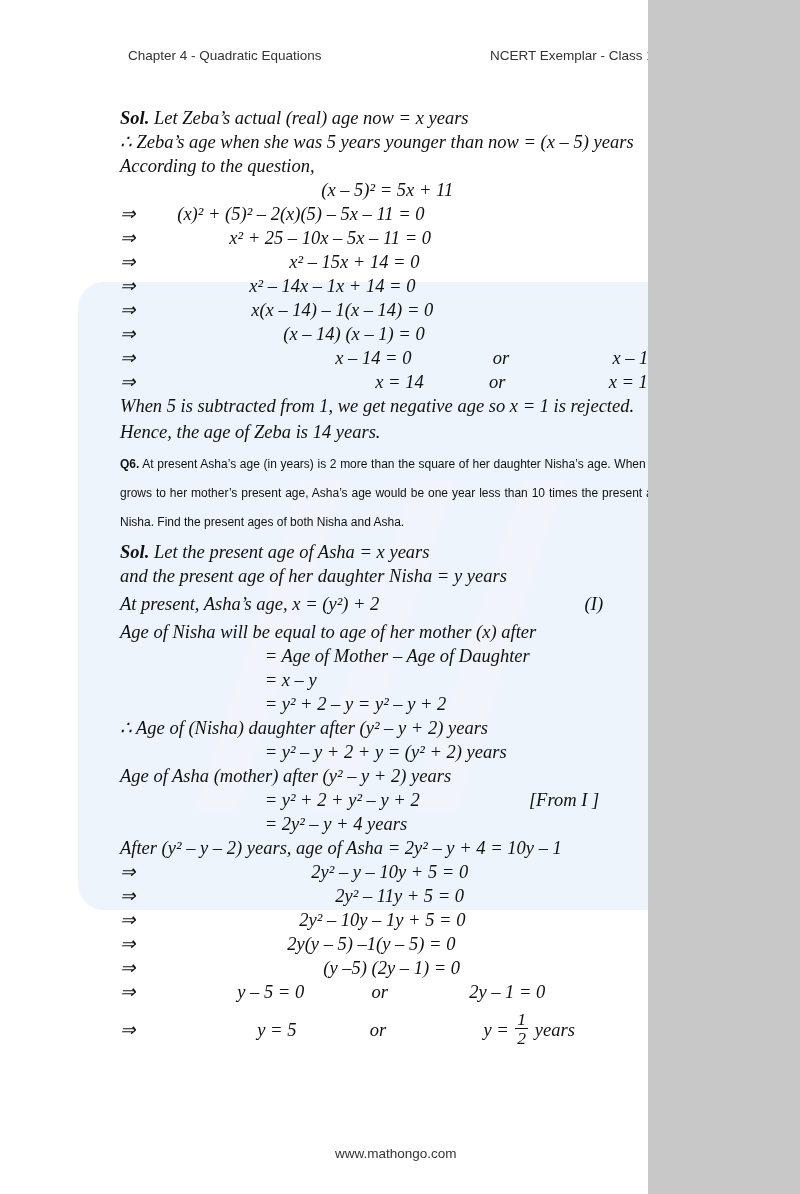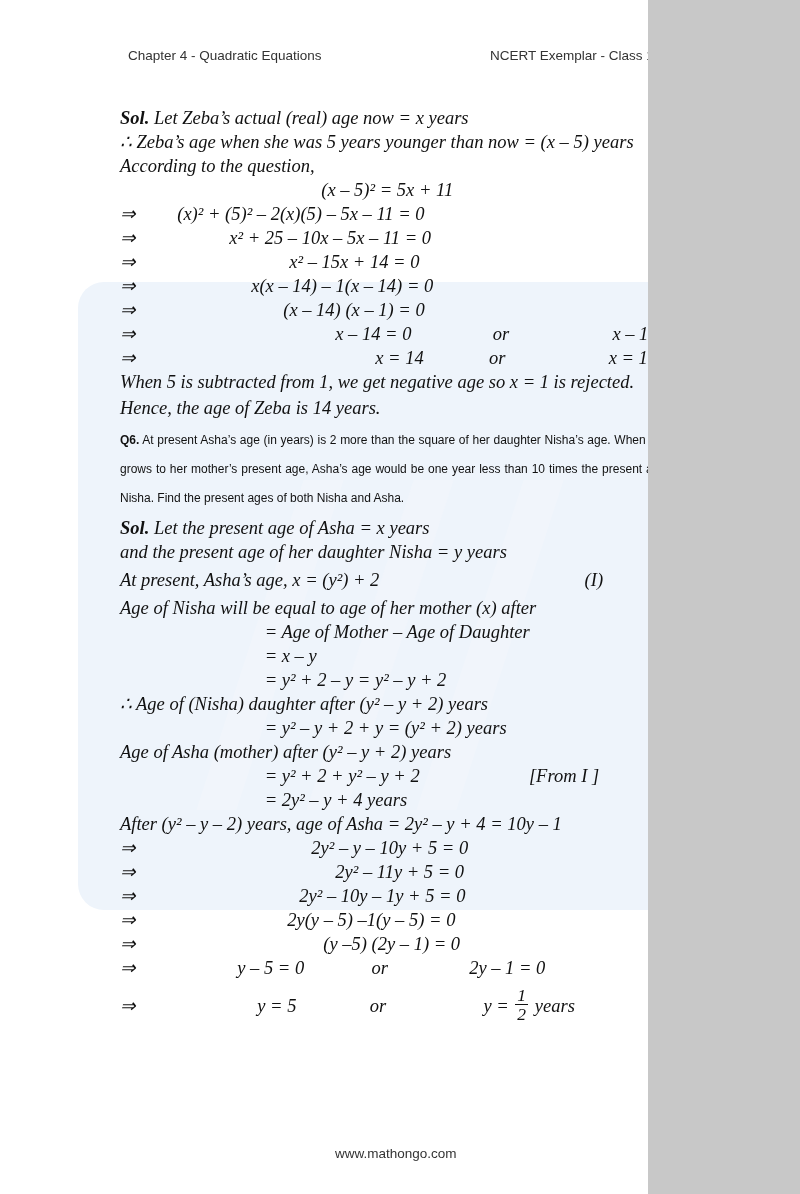--- a/index.html
+++ b/index.html
@@ -166,20 +166,25 @@
     </div>
     <div class="ln">
       <span class="arrow">⇒</span>
       <span style="display:inline-block;width:58px;"></span>
       <span>x² + 25 – 10x – 5x – 11 = 0</span>
     </div>
     <div class="ln">
       <span class="arrow">⇒</span>
       <span style="display:inline-block;width:118px;"></span>
       <span>x² – 15x + 14 = 0</span>
+    </div>
+    <div class="ln">
+      <span class="arrow">⇒</span>
+      <span style="display:inline-block;width:78px;"></span>
+      <span>x² – 14x – 1x + 14 = 0</span>
     </div>
     <div class="ln">
       <span class="arrow">⇒</span>
       <span style="display:inline-block;width:80px;"></span>
       <span>x(x – 14) – 1(x – 14) = 0</span>
     </div>
     <div class="ln">
       <span class="arrow">⇒</span>
       <span style="display:inline-block;width:112px;"></span>
       <span>(x – 14) (x – 1) = 0</span>

